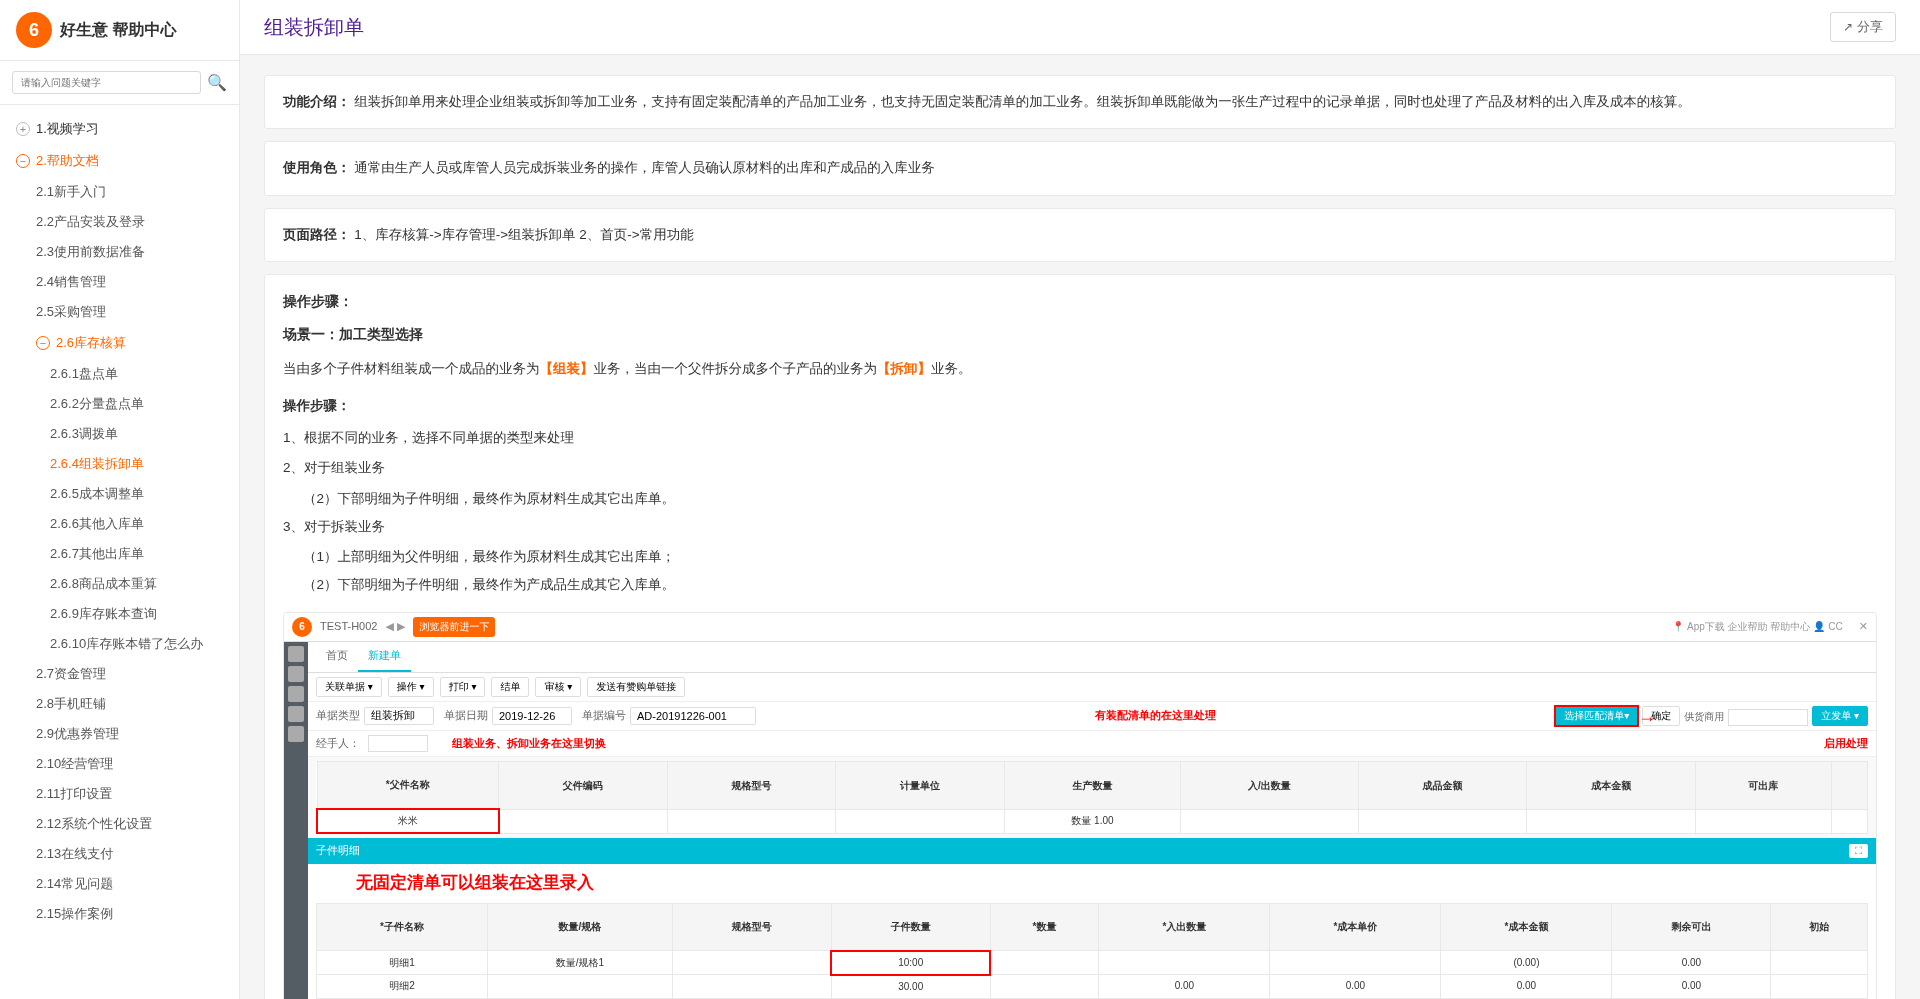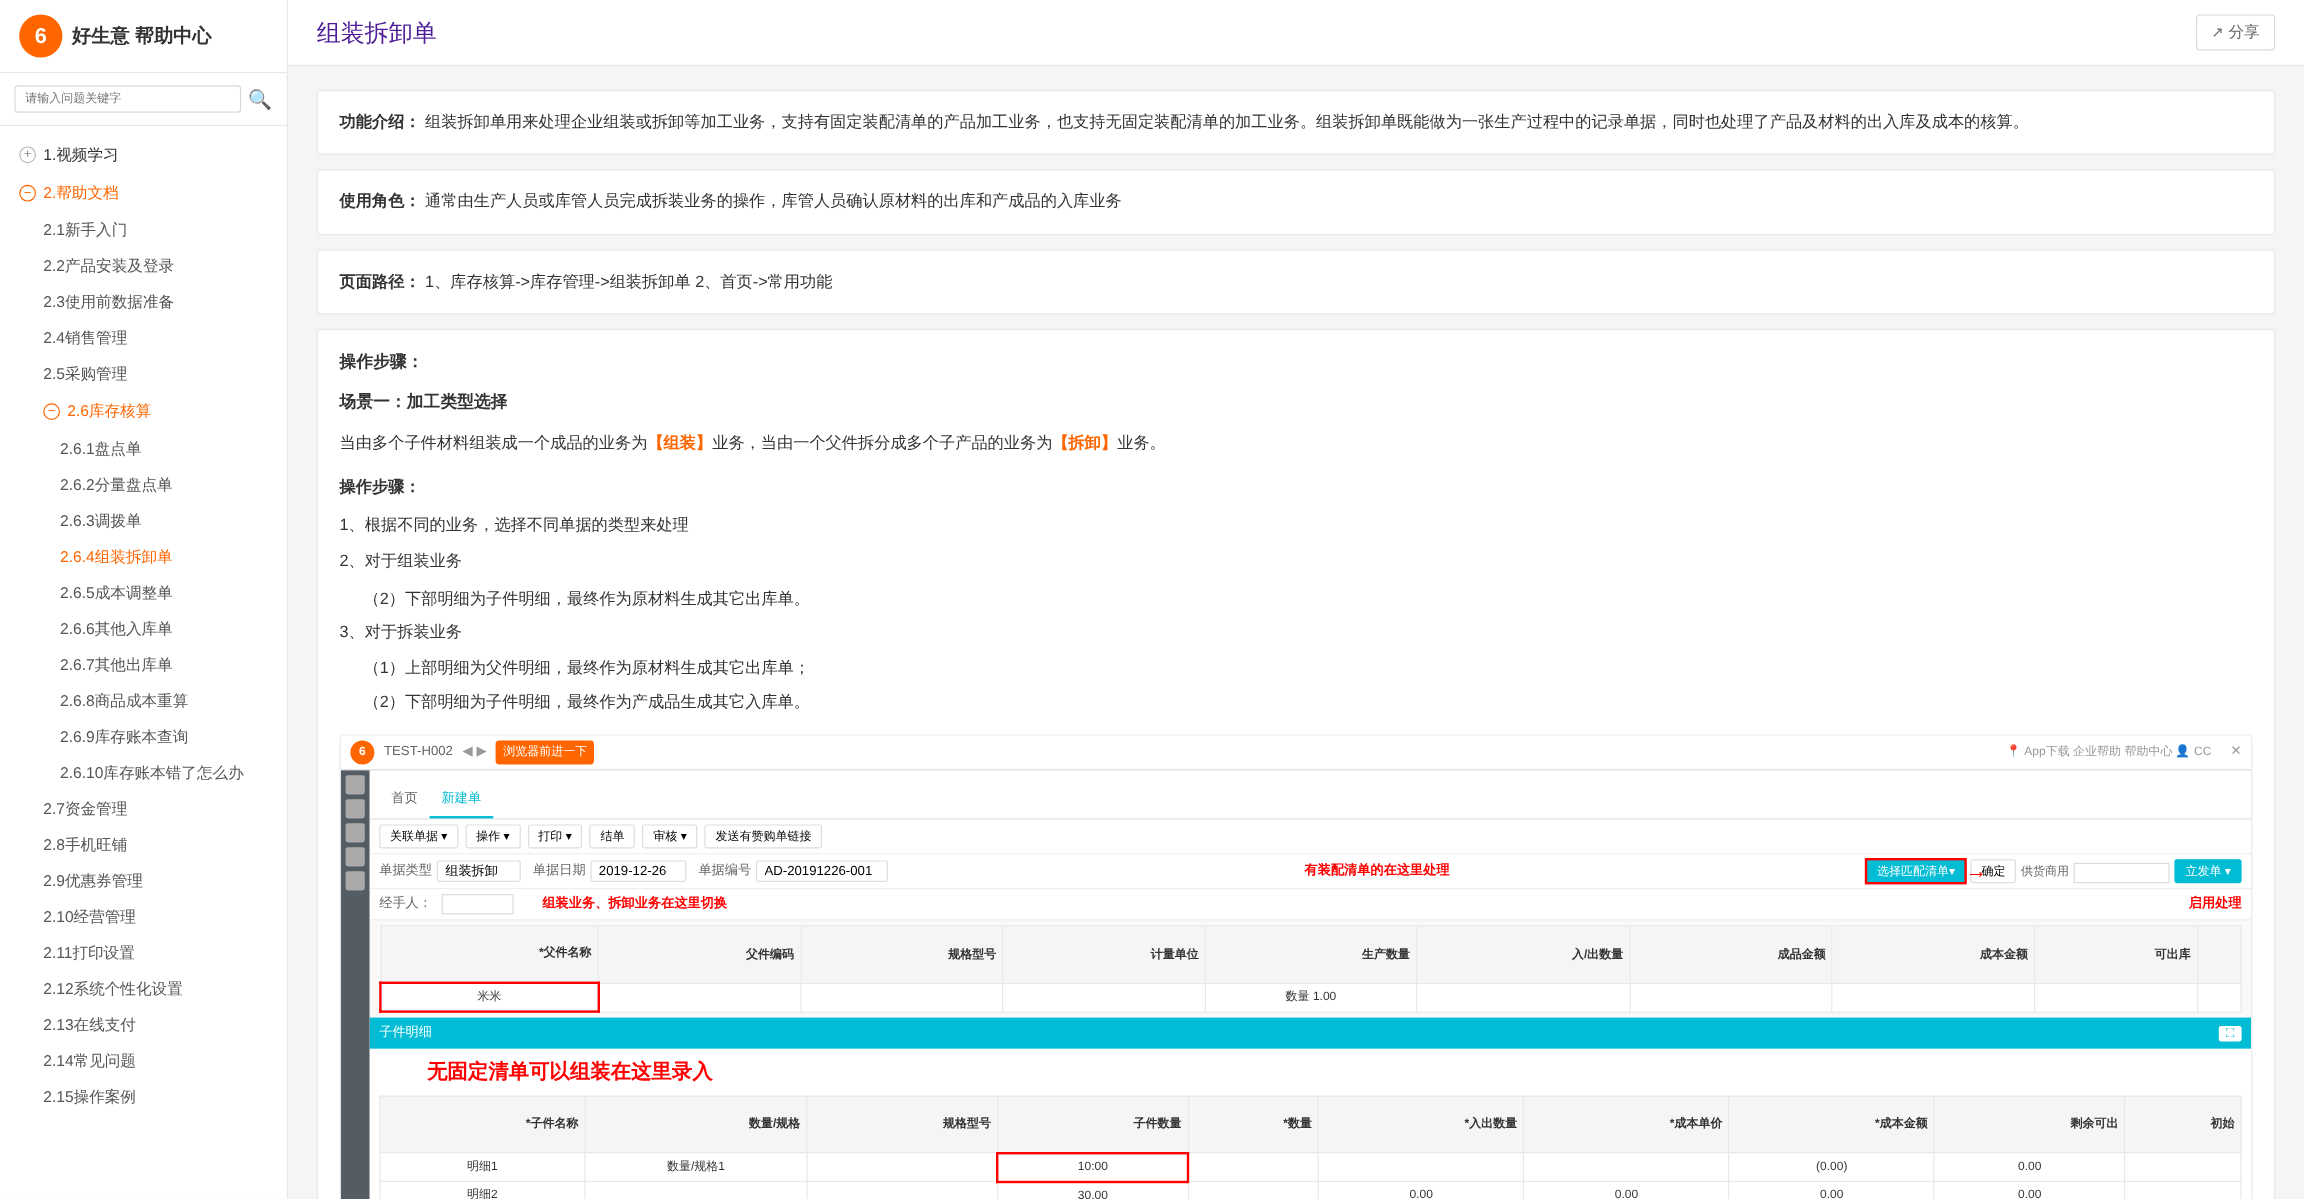--- a/index.html
+++ b/index.html
@@ -240,21 +240,20 @@
       background: #fff;
       border-bottom: 1px solid #ddd;
       padding: 0 8px;
     }
     .app-tab {
       padding: 4px 10px;
       font-size: 11px;
       color: #666;
       cursor: pointer;
       border-bottom: 2px solid transparent;
-      margin-top: 10px;
     }
     .app-tab.active {
       color: #00bcd4;
       border-bottom-color: #00bcd4;
     }
 
     .app-toolbar {
       background: #fff;
       padding: 4px 8px;
       display: flex;
@@ -312,21 +311,21 @@
     .app-table {
       width: 100%;
       border-collapse: collapse;
       font-size: 10px;
       background: #fff;
     }
     .app-table th {
       background: #f5f5f5;
       border: 1px solid #e8e8e8;
       padding: 14px 5px;
-      text-align: right;
+      text-align: center;
       color: #333;
       white-space: nowrap;
     }
     .app-table td {
       border: 1px solid #e8e8e8;
       padding: 2px 5px;
       text-align: center;
       color: #333;
       white-space: nowrap;
     }
@@ -502,21 +501,21 @@
                 <div class="app-form-field">
                   <label>单据类型</label>
                   <input value="组装拆卸" style="width: 70px;">
                 </div>
                 <div class="app-form-field">
                   <label>单据日期</label>
                   <input value="2019-12-26" style="width: 80px;">
                 </div>
                 <div class="app-form-field">
                   <label>单据编号</label>
-                  <input value="AD-20191226-001" style="width: 110px;">
+                  <input value="AD-20191226-001" style="width: 126px;">
                 </div>
                 <div style="flex:1;text-align:center;color:red;font-size:11px;font-weight:bold;">有装配清单的在这里处理</div>
                 <div style="display:flex;align-items:flex-end;gap:4px;">
                   <button class="app-btn teal" style="position:relative;">
                     <span style="border:2px solid red;position:absolute;top:-2px;left:-2px;right:-2px;bottom:-2px;pointer-events:none;"></span>
                     选择匹配清单▾
                   </button>
                   <button class="app-btn">确定</button>
                   <span style="font-size:10px;color:#666;">供货商用</span>
                   <input value="" style="border: 1px solid rgb(221, 221, 221); width: 80px; font-size: 10px; padding: 2px;">

